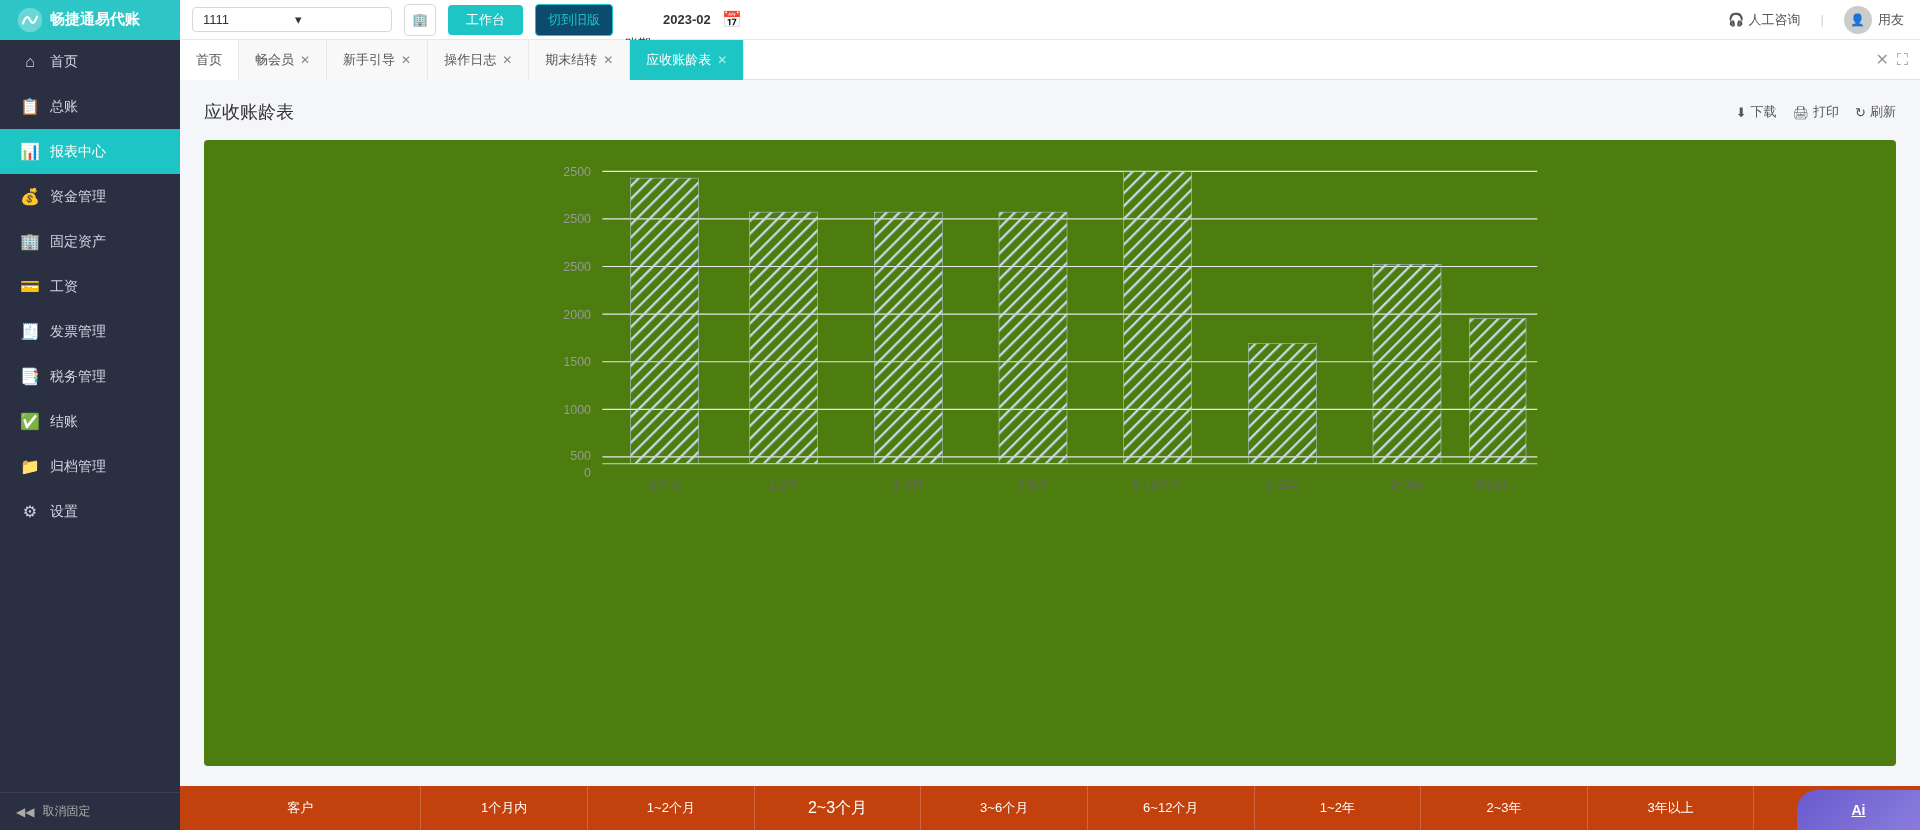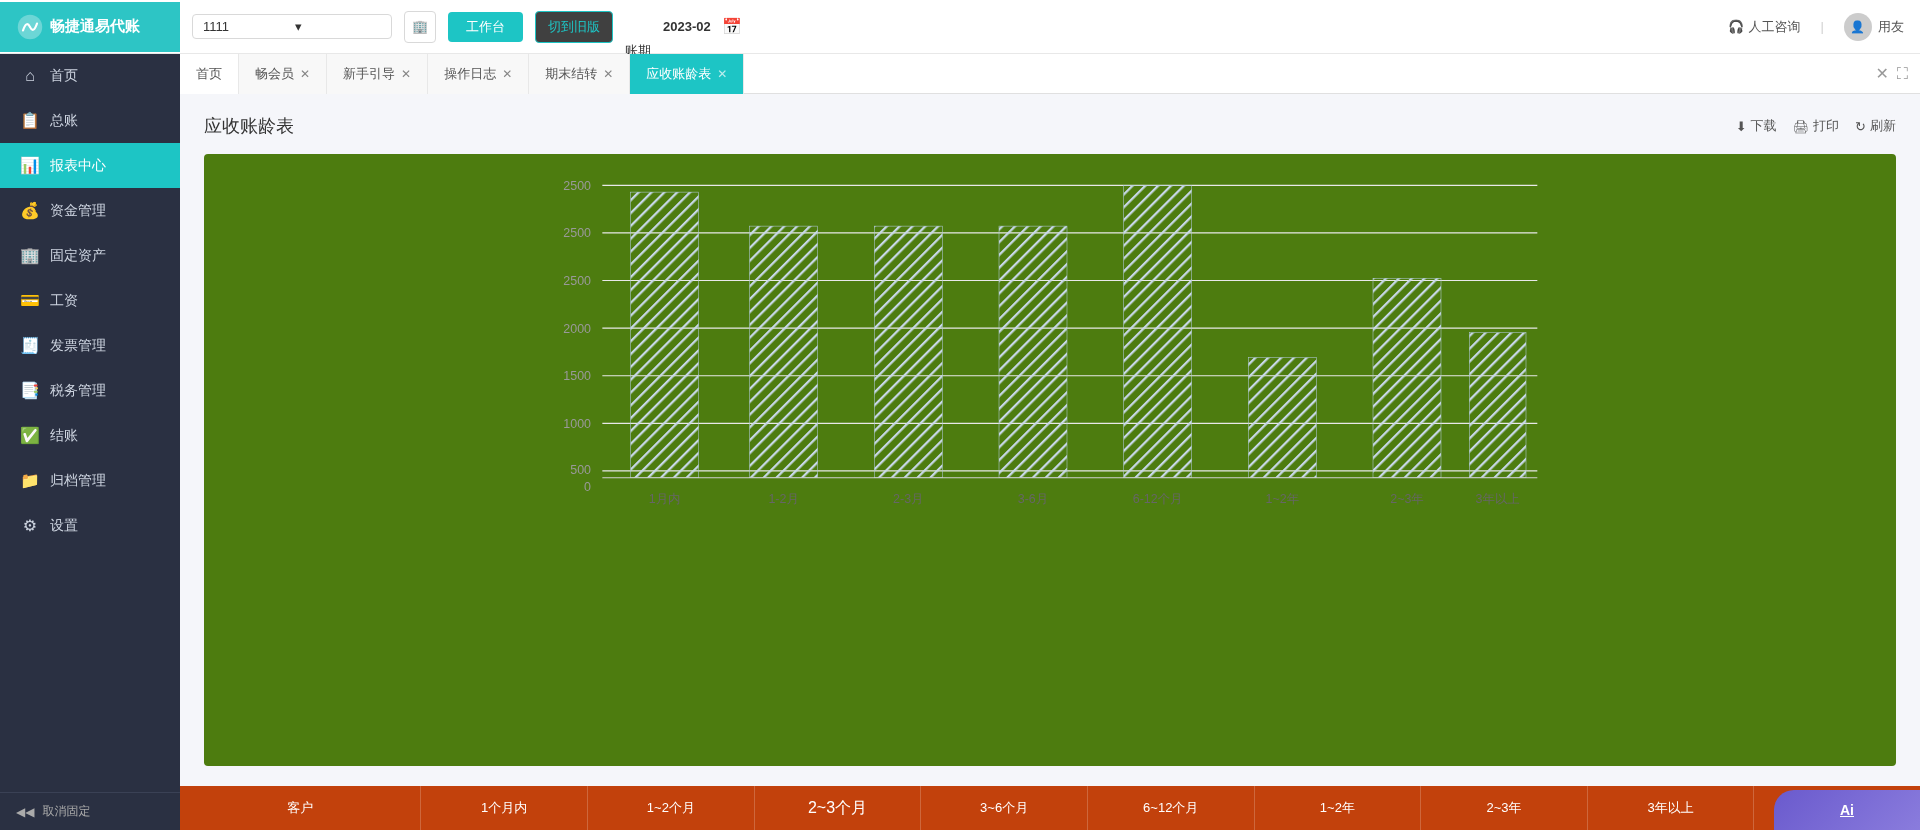--- a/index.html
+++ b/index.html
@@ -3,21 +3,21 @@
   <meta charset="utf-8">
   <style>
     * { box-sizing: border-box; margin: 0; padding: 0; }
     body { font-family: 'Microsoft YaHei', Arial, sans-serif; font-size: 13px; background: #f0f2f5; display: flex; flex-direction: column; height: 830px; overflow: hidden; }
 
     
     .top-header {
       display: flex;
       align-items: center;
       background: #fff;
-      height: 54px;
+      height: 40px;
       border-bottom: 1px solid #e8e8e8;
       padding: 0 16px;
       gap: 12px;
       flex-shrink: 0;
     }
     .logo-area {
       display: flex;
       align-items: center;
       gap: 6px;
       background: #2dc5c5;
@@ -66,21 +66,21 @@
       padding: 6px 18px;
       cursor: pointer;
       font-size: 13px;
     }
     .btn-switch {
       border: 1px solid #1dc5c5;
       color: #1dc5c5;
       border-radius: 4px;
       padding: 6px 12px;
       cursor: pointer;
-      background: #404040;
+      background: #0c4a6e;
       font-size: 13px;
     }
     .period-label { color: #333; font-size: 13px; margin-top: 48px; }
     .period-value { color: #333; font-weight: bold; }
     .header-right {
       margin-left: auto;
       display: flex;
       align-items: center;
       gap: 20px;
       color: #555;
@@ -259,21 +259,21 @@
       border-right: 1px solid rgba(255,255,255,0.2);
     }
     .table-header-bar .th:first-child { flex: 1.5; }
     .table-header-bar .th:last-child { border-right: none; }
 
     
     .ai-bubble {
       position: fixed;
       bottom: 0;
       right: 0;
-      width: 146px;
+      width: 123px;
       height: 40px;
       background: linear-gradient(135deg, #6a5acd, #8a7cdd);
       border-radius: 20px 0 0 0;
       display: flex;
       align-items: center;
       justify-content: center;
       color: #fff;
       font-size: 14px;
       font-weight: bold;
       cursor: pointer;

